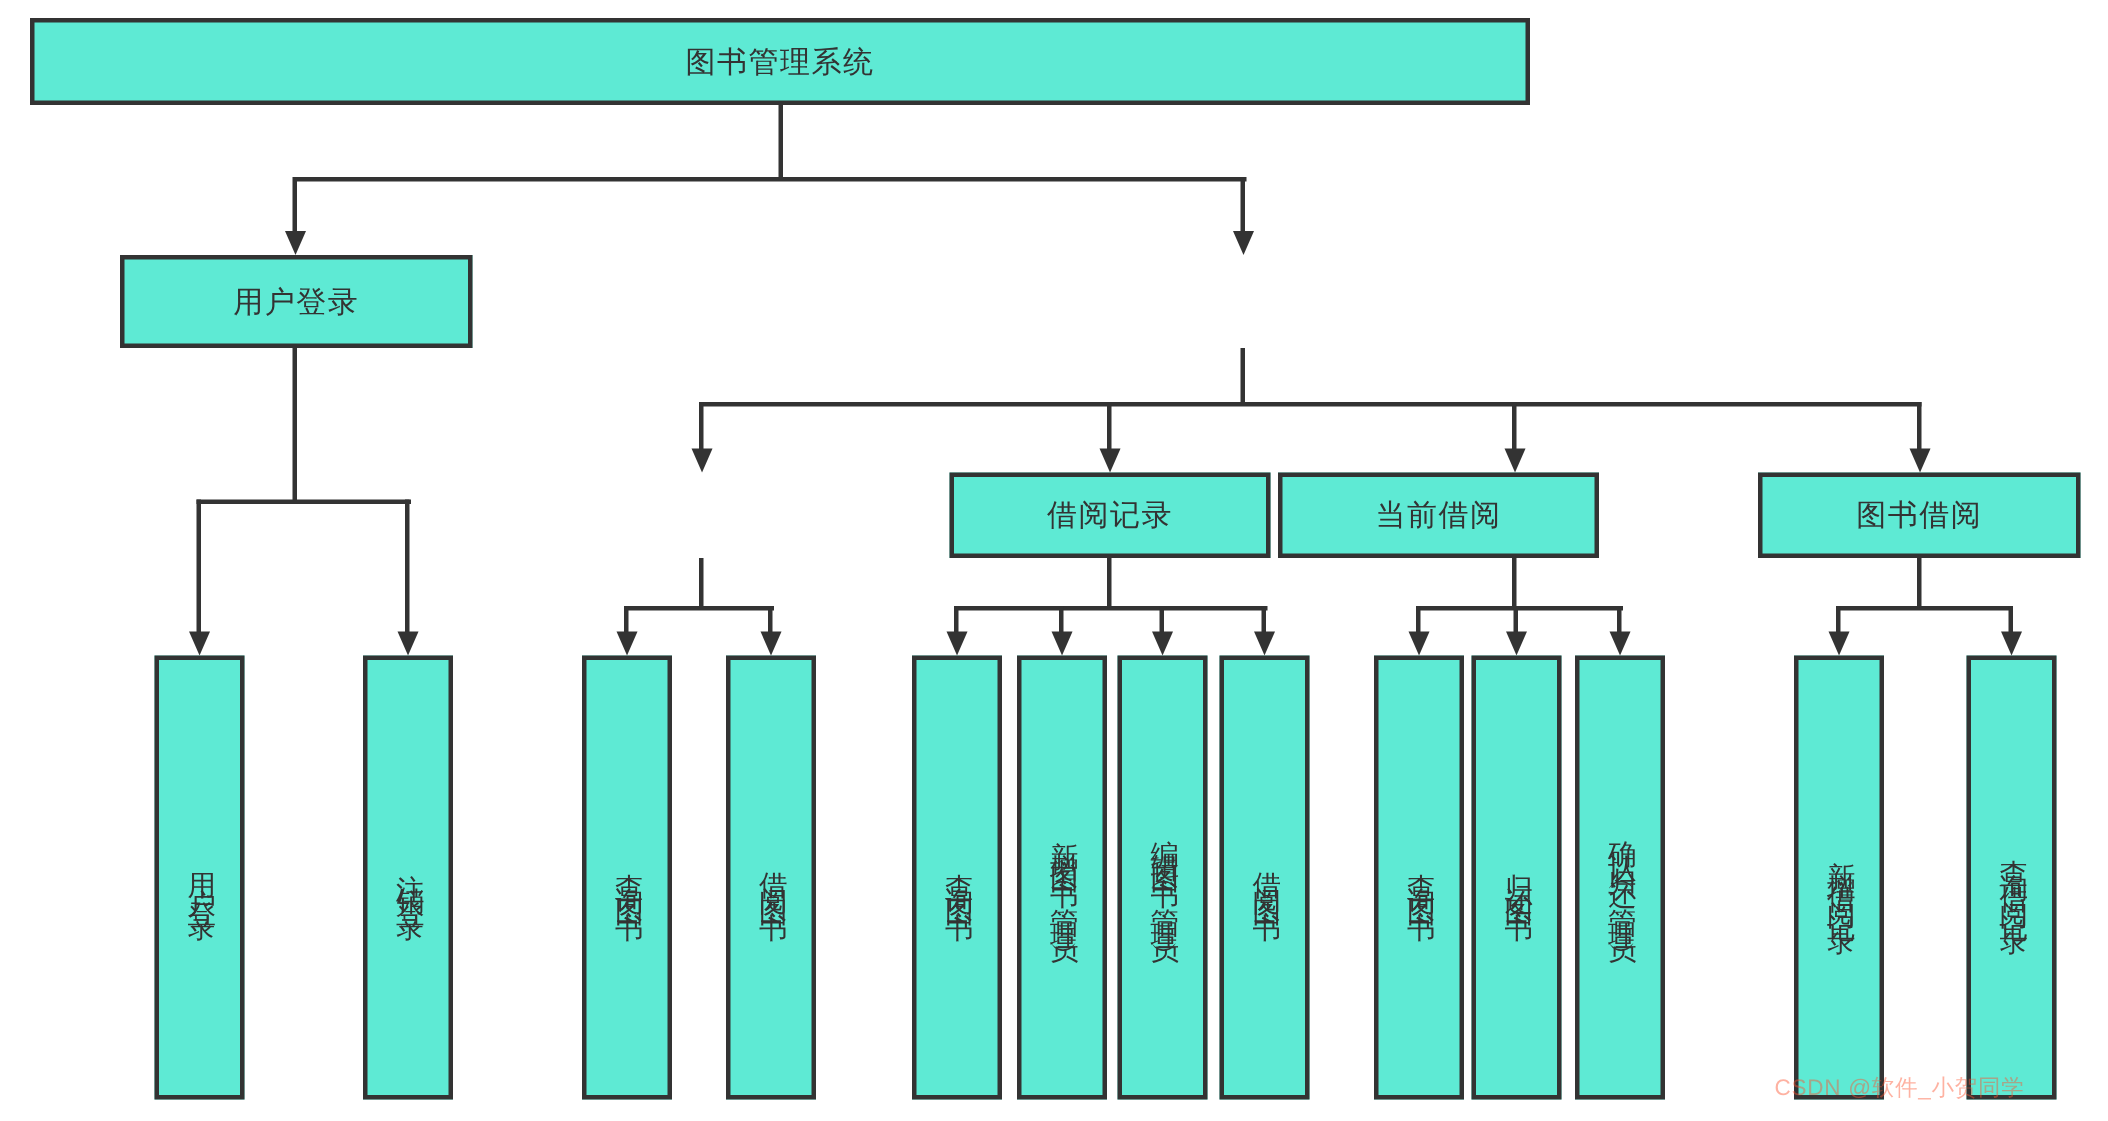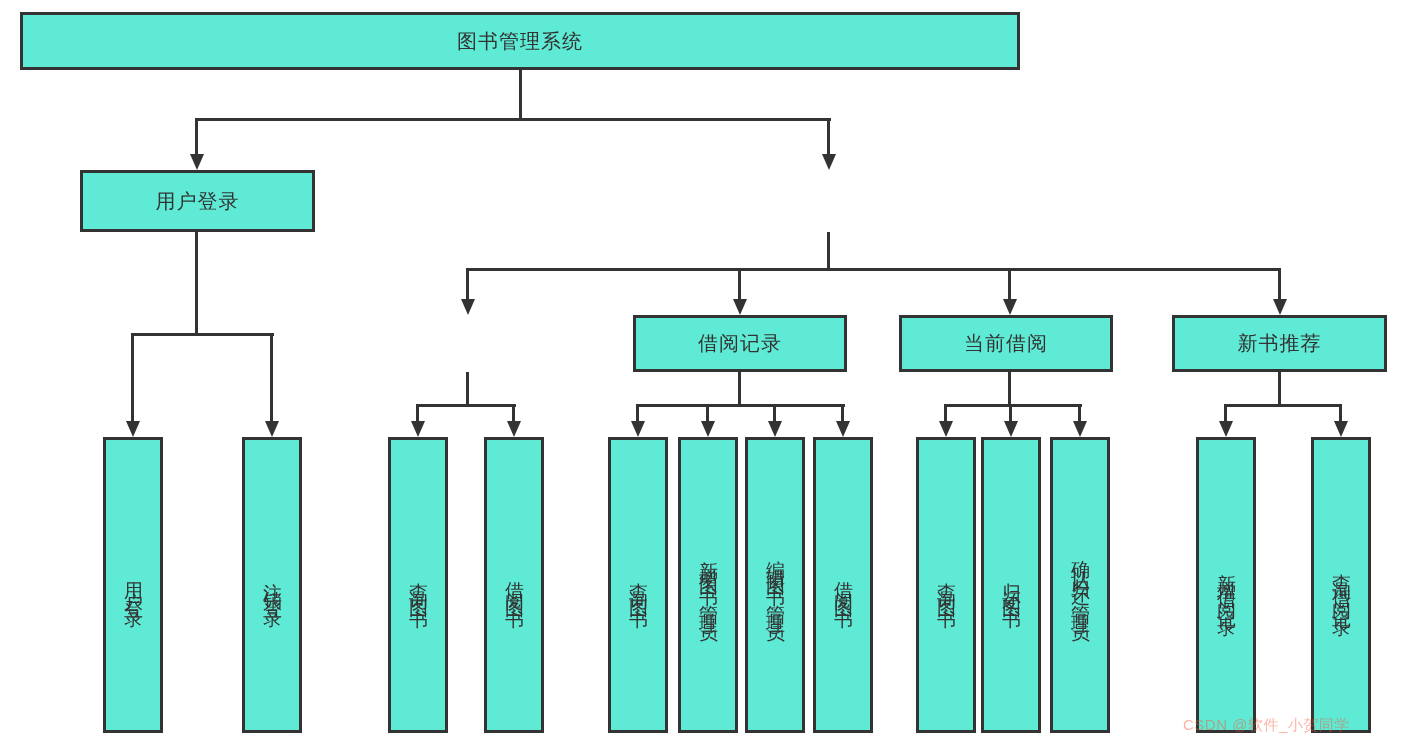--- a/index.html
+++ b/index.html
@@ -43,25 +43,25 @@
     <span class="hlabel">图书管理系统</span>
   </div>
 
   <div class="box" style="left:80px;top:170px;width:235px;height:62px;">
     <span class="hlabel">用户登录</span>
   </div>
 
   <div class="box" style="left:633px;top:315px;width:214px;height:57px;">
     <span class="hlabel">借阅记录</span>
   </div>
-  <div class="box" style="left:899px;top:315px;width:214px;height:57px;">
+  <div class="box" style="left:852px;top:315px;width:214px;height:57px;">
     <span class="hlabel">当前借阅</span>
   </div>
   <div class="box" style="left:1172px;top:315px;width:215px;height:57px;">
-    <span class="hlabel">新书推荐</span>
+    <span class="hlabel">图书借阅</span>
   </div>
 
   <div class="box" style="left:103px;top:437px;width:60px;height:296px;">
     <span class="vtext">用户登录</span>
   </div>
   <div class="box" style="left:242px;top:437px;width:60px;height:296px;">
     <span class="vtext">注销登录</span>
   </div>
 
   <div class="box" style="left:388px;top:437px;width:60px;height:296px;">

